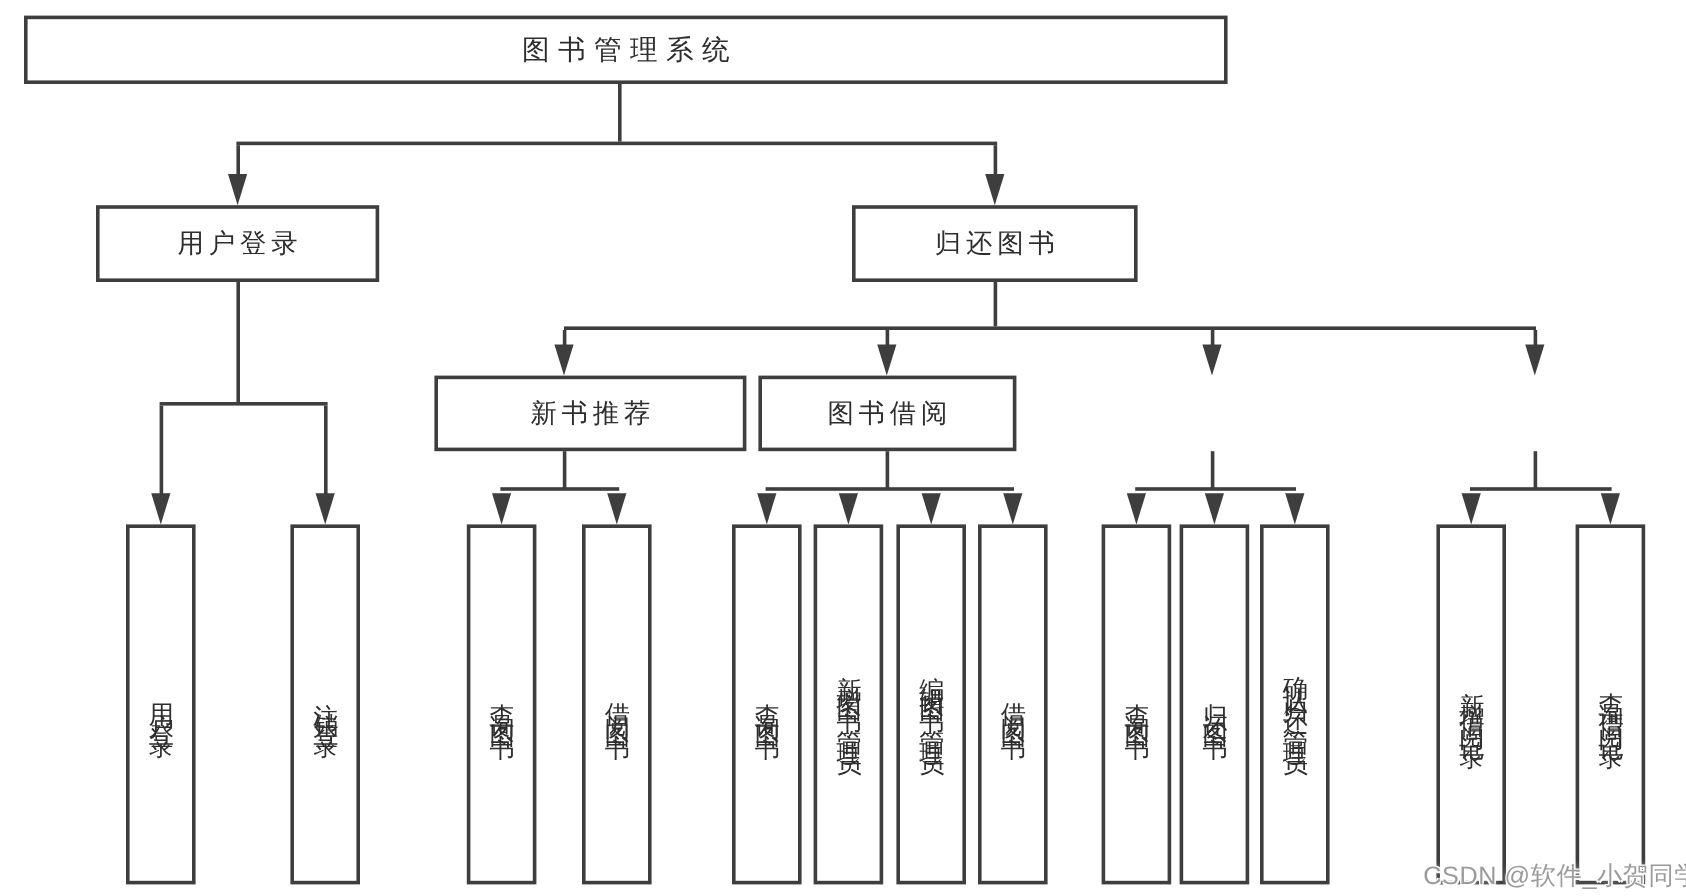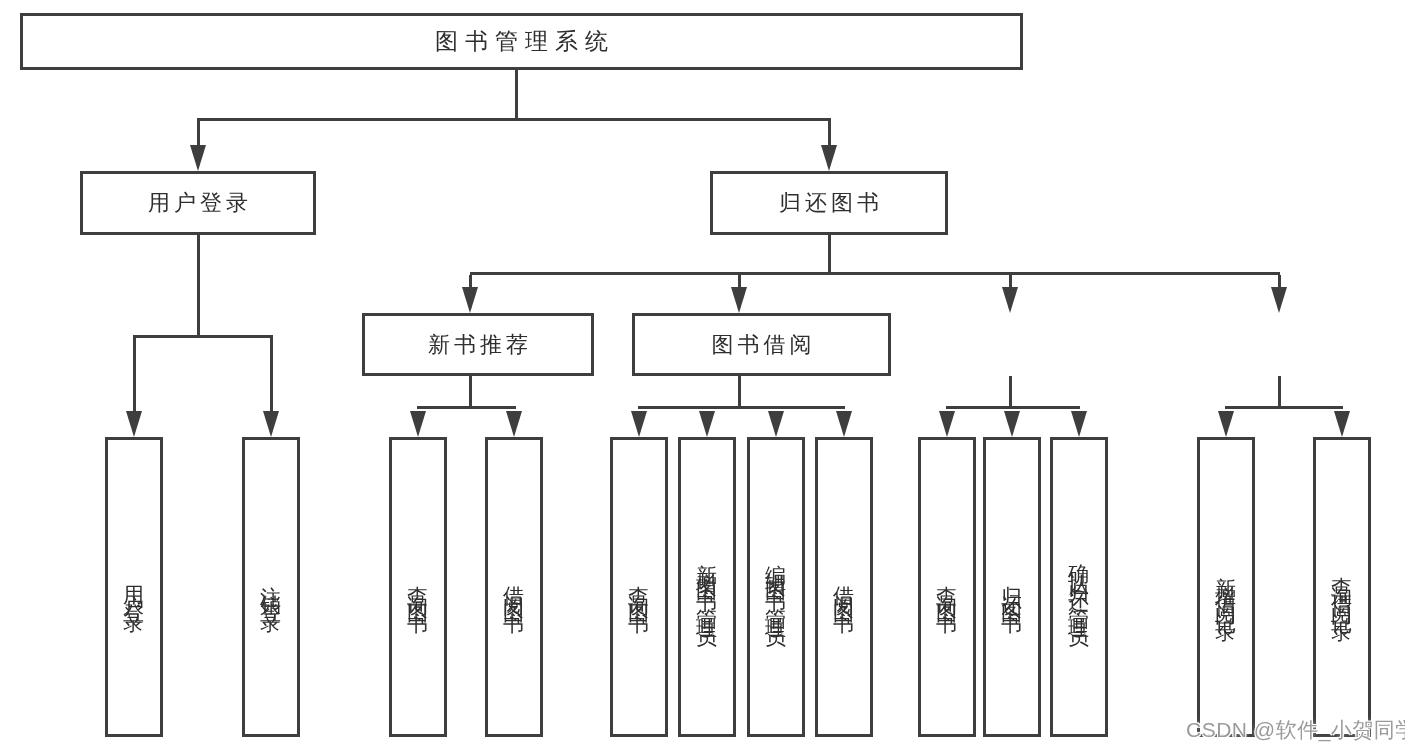--- a/index.html
+++ b/index.html
@@ -70,24 +70,24 @@
   <div class="hl" style="left:470px;top:272px;width:810px;"></div>
   <div class="vl" style="left:469px;top:275px;height:13px;"></div>
   <div class="vl" style="left:738px;top:275px;height:13px;"></div>
   <div class="vl" style="left:1009px;top:275px;height:13px;"></div>
   <div class="vl" style="left:1278px;top:275px;height:13px;"></div>
   <div class="arr" style="left:462px;top:287px;"></div>
   <div class="arr" style="left:731px;top:287px;"></div>
   <div class="arr" style="left:1002px;top:287px;"></div>
   <div class="arr" style="left:1271px;top:287px;"></div>
 
-  <div class="box" style="left:362px;top:313px;width:232px;height:63px;">
+  <div class="box" style="left:362px;top:313px;width:260px;height:63px;">
     <span class="hlabel">新书推荐</span>
   </div>
-  <div class="box" style="left:632px;top:313px;width:259px;height:63px;">
+  <div class="box" style="left:632px;top:313px;width:215px;height:63px;">
     <span class="hlabel">图书借阅</span>
   </div>
 
   <div class="vl" style="left:469px;top:376px;height:31px;"></div>
   <div class="hl" style="left:417px;top:406px;width:99px;"></div>
   <div class="arr" style="left:410px;top:411px;"></div>
   <div class="arr" style="left:506px;top:411px;"></div>
 
   <div class="vl" style="left:738px;top:376px;height:31px;"></div>
   <div class="hl" style="left:638px;top:406px;width:207px;"></div>

